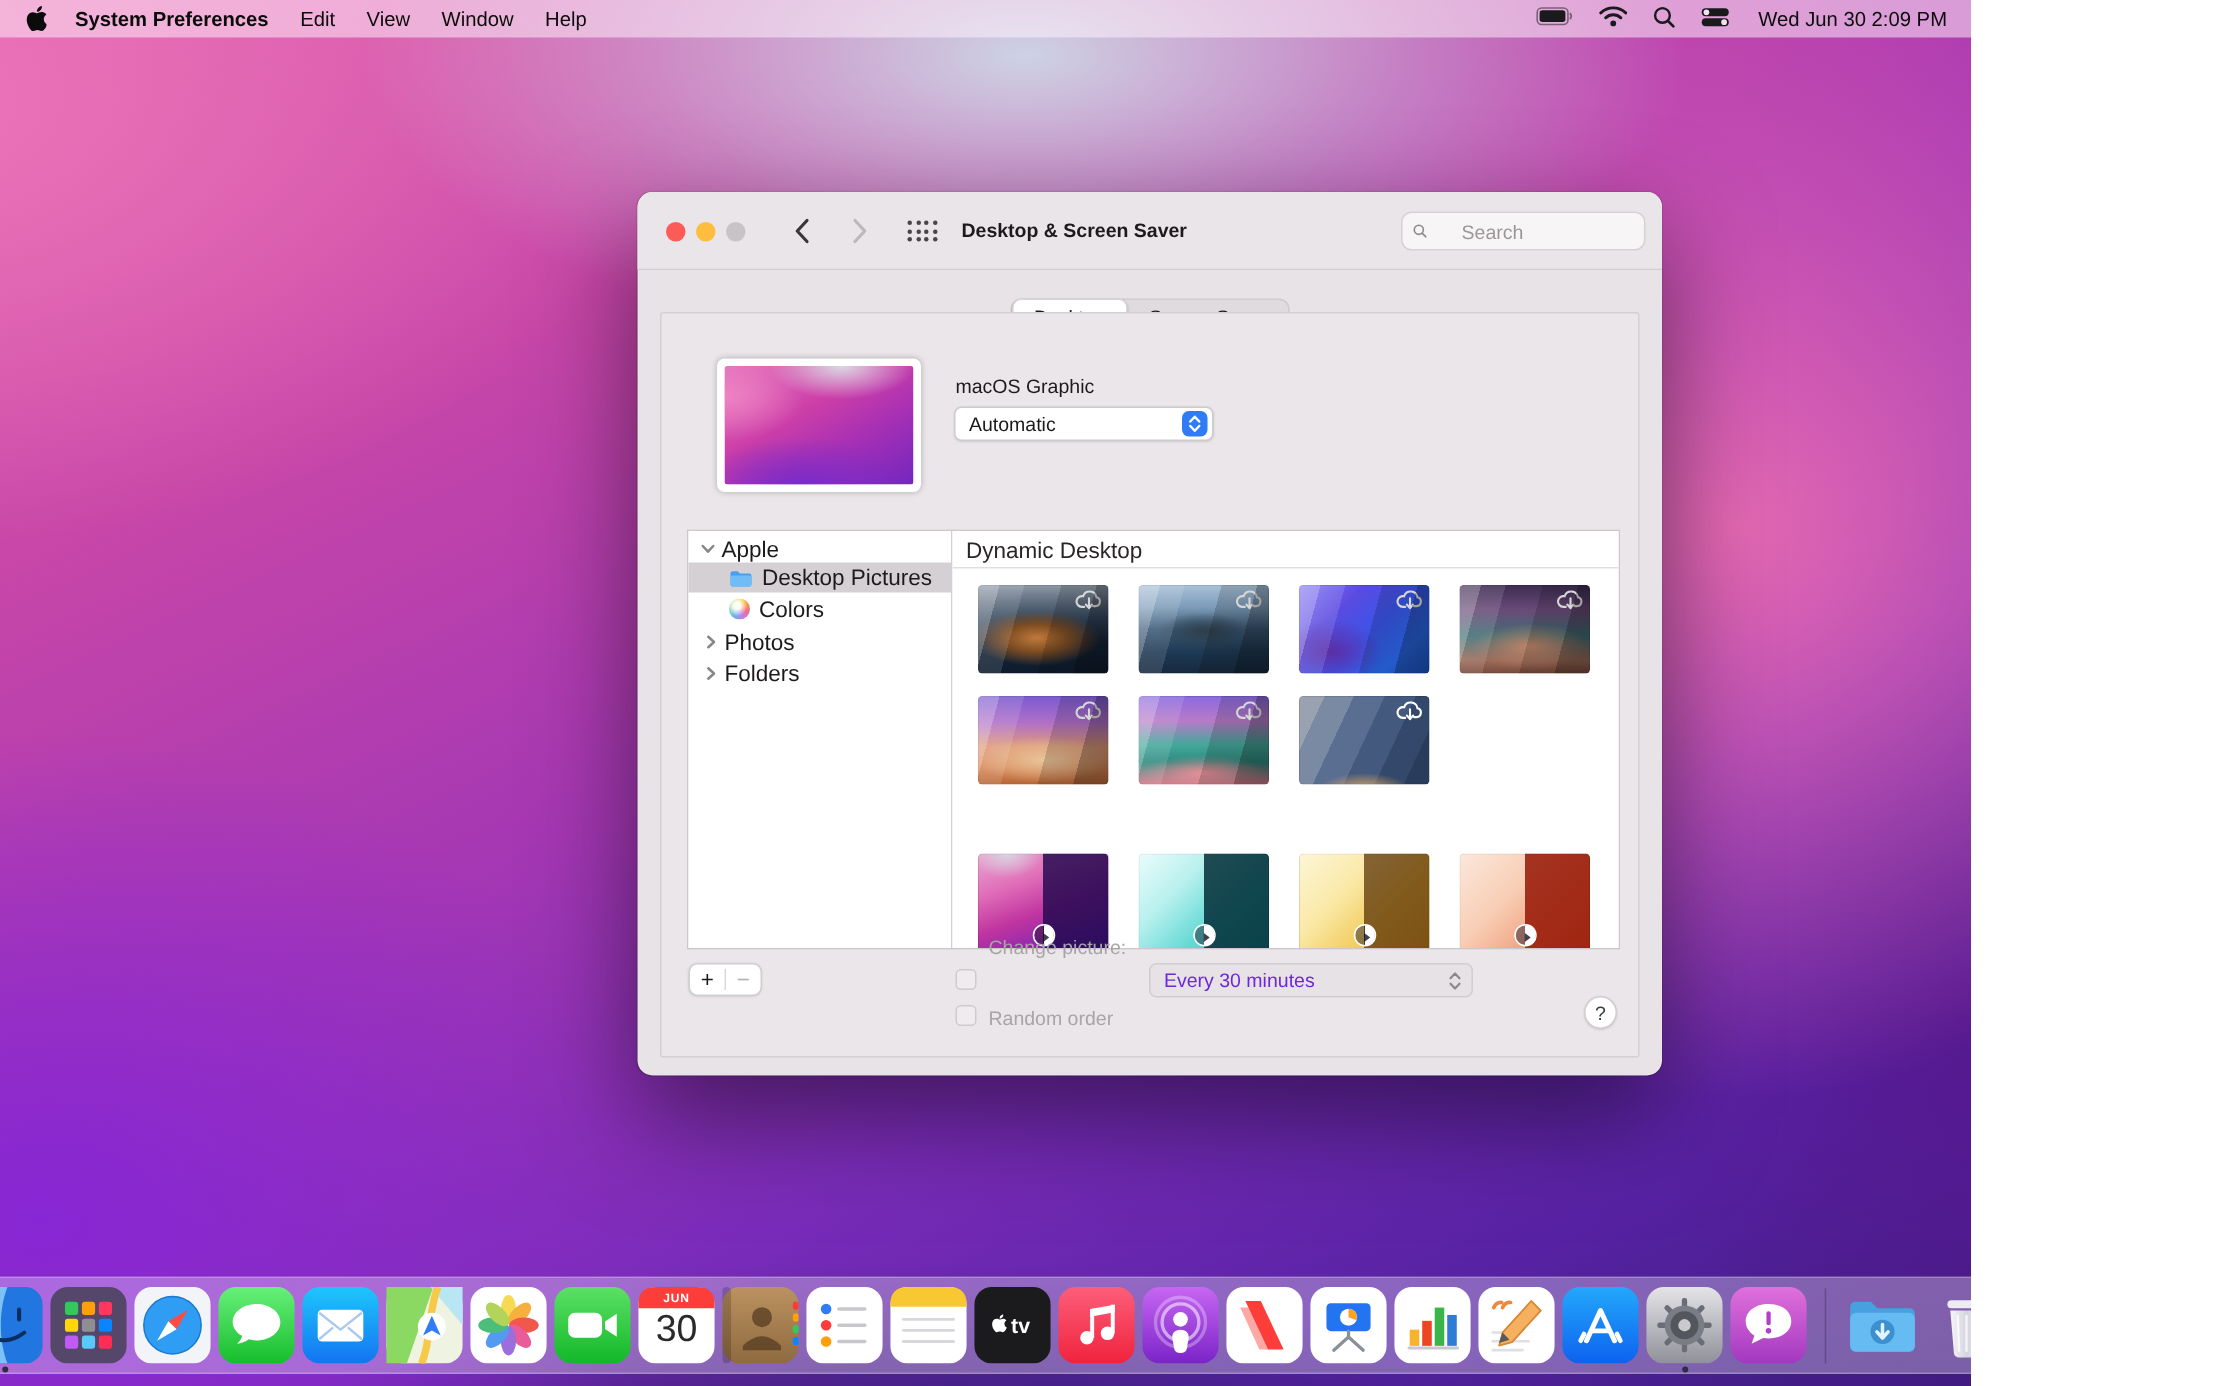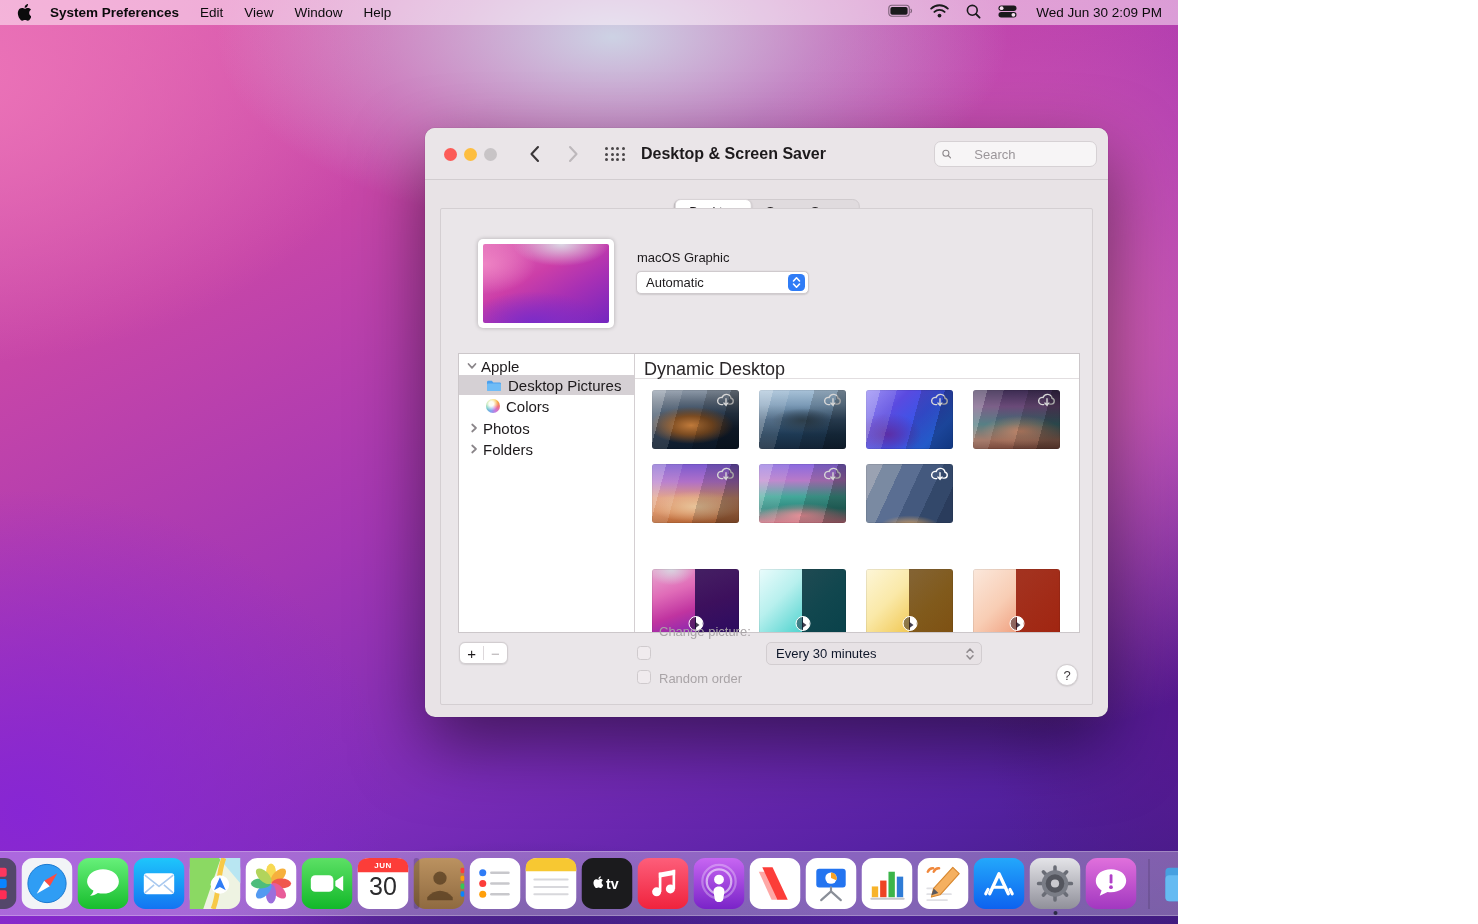--- a/index.html
+++ b/index.html
@@ -1,17 +1,17 @@
 <!DOCTYPE html>
 <html><head>
 <meta charset="utf-8">
 <style>
   * { margin:0; padding:0; box-sizing:border-box; }
   body { font-family:"Liberation Sans", sans-serif; }
-  .screen { position:relative; width:1178px; height:924px; overflow:hidden;
+  .screen { position:relative; width:1314px; height:924px; overflow:hidden;
     background:
       radial-gradient(ellipse 48% 30% at 52% 4%, #cdd2e4 0%, rgba(205,210,228,0) 70%),
       radial-gradient(ellipse 40% 55% at 88% 38%, #e468b2 0%, rgba(228,104,178,0) 75%),
       radial-gradient(ellipse 55% 45% at -5% 8%, #ec74b8 0%, rgba(236,116,184,0) 70%),
       radial-gradient(ellipse 45% 50% at 2% 88%, #8726d4 0%, rgba(135,38,212,0) 70%),
       radial-gradient(ellipse 60% 35% at 45% 112%, #231a58 0%, rgba(35,26,88,0) 60%),
       radial-gradient(ellipse 25% 45% at 101% 75%, #55188e 0%, rgba(85,24,142,0) 70%),
       linear-gradient(155deg, #dd5fae 0%, #c746a8 25%, #a437b4 48%, #7b2cba 68%, #5722a4 85%, #3b1c7c 100%);
     padding-left: 48px;
   }
@@ -38,21 +38,21 @@
   .tl.yellow { left:39px; background:#fdbe40; }
   .tl.gray { left:59px; background:#c8c4c6; }
   .navbtn { position:absolute; top:14px; width:24px; height:24px; display:flex; align-items:center; justify-content:center; }
   .navbtn.back { left:97px; }
   .navbtn.fwd { left:136px; }
   .gridbtn { position:absolute; left:177px; top:14px; width:26px; height:24px;
     display:grid; grid-template-columns:repeat(4,3px); grid-template-rows:repeat(3,3px);
     gap:2.5px; align-content:center; justify-content:center; }
   .gridbtn i { background:#4a4648; border-radius:50%; }
   .wtitle { position:absolute; left:216px; top:0; height:52px; line-height:52px;
-    font-size:16px; font-weight:bold; color:#1d1a1c; }
+    font-size:13px; font-weight:bold; color:#1d1a1c; }
   .searchfield { position:absolute; left:509px; top:13px; width:163px; height:26px;
     background:rgba(255,255,255,.62); border:1px solid #d6d1d4; border-radius:7px;
     display:flex; align-items:center; padding:0 7px; gap:23px; }
   .searchfield input { border:none; outline:none; background:transparent; width:100%;
     font-size:13px; color:#3e3a3c; font-family:"Liberation Sans",sans-serif; }
   .searchfield input::placeholder { color:#9b969a; }
 
   
   .tabs { position:absolute; left:50%; transform:translateX(-50%); top:71px; height:24px;
     background:#e0dbde; border:1px solid #d0cbce; border-radius:7px; display:flex; font-size:13px; color:#1d1a1c; }
@@ -88,21 +88,21 @@
     font-size:15px; color:#1d1a1c; }
   .srow { position:absolute; left:0; width:100%; height:20px; display:flex; align-items:center; }
   .srow .chev { width:10px; display:flex; justify-content:center; margin-left:8px; }
   .srow .chev2 { width:10px; display:flex; justify-content:center; margin-left:10px; }
   .srow .lbl { margin-left:4px; }
   .srow.sel { background:#d5d0d4; }
   .srow .sic { margin-left:27px; margin-right:6px; display:flex; }
 
   .pane { flex:1; position:relative; overflow:hidden; background:#fff; }
   .sect-h { position:absolute; left:0; width:100%; height:25px; border-bottom:1px solid #e2dee0;
-    font-size:18px; color:#2a2628;text-align:center; }
+    font-size:15px; color:#2a2628;text-align:center; }
   .sect-h span { position:absolute; left:9px; top:5px; }
   .thumb { position:absolute; width:87px; height:59px; border-radius:3px; overflow:hidden;
     box-shadow:inset 0 0 0 0.5px rgba(0,0,0,.15); }
   .thumb .cloud { position:absolute; top:2px; right:3px; }
   .thumb.ld { height:68px; }
   .moon { position:absolute; left:50%; transform:translateX(-50%); bottom:6px; width:15px; height:15px;
     border:1.5px solid #fff; border-radius:50%;
     background:linear-gradient(90deg, rgba(20,15,35,.45) 0 50%, #ffffff 50% 100%); }
   .moon::after { content:""; position:absolute; right:2.5px; top:4.5px;
     border-left:4px solid rgba(20,15,35,.8); border-top:3px solid transparent; border-bottom:3px solid transparent; }
@@ -142,21 +142,21 @@
   .addremove .cell { width:24px; display:flex; align-items:center; justify-content:center;
     font-size:15px; color:#1d1a1c; }
   .addremove .cell.dis { color:#b5b0b3; }
   .addremove .div { width:1px; background:#ddd8db; margin:3px 0; }
 
   .checkbox { position:absolute; width:14px; height:14px; background:#f0ebee;
     border:1px solid #cfcacd; border-radius:3.5px; }
   .foot-lbl { position:absolute; font-size:13px; color:#a9a4a7; }
   .dropdown2 { position:absolute; left:325px; top:433px; width:216px; height:23px;
     background:#e7e2e5; border:1px solid #d2cdd0; border-radius:5px;
-    font-size:13px; color:#0f172a; display:flex; align-items:center; padding:0 6px 0 9px; }
+    font-size:13px; color:#6d28d9; display:flex; align-items:center; padding:0 6px 0 9px; }
   .dropdown2 .dval { flex:1; }
   .helpbtn { position:absolute; left:615px; top:455px; width:22px; height:22px; border-radius:50%;
     background:#fff; border:1px solid #d2cdd0; box-shadow:0 .5px 1.5px rgba(0,0,0,.15);
     display:flex; align-items:center; justify-content:center; font-size:13px; color:#3e3a3c; }
 
   
   .dock { position:absolute; left:50%; transform:translateX(-50%); bottom:8px; height:65px;
     background:rgba(255,255,255,.3); border:1px solid rgba(255,255,255,.25); border-radius:19px;
     display:flex; align-items:center; padding:0 9px; gap:5px; }
   .dicon { position:relative; width:51px; height:51px; }

